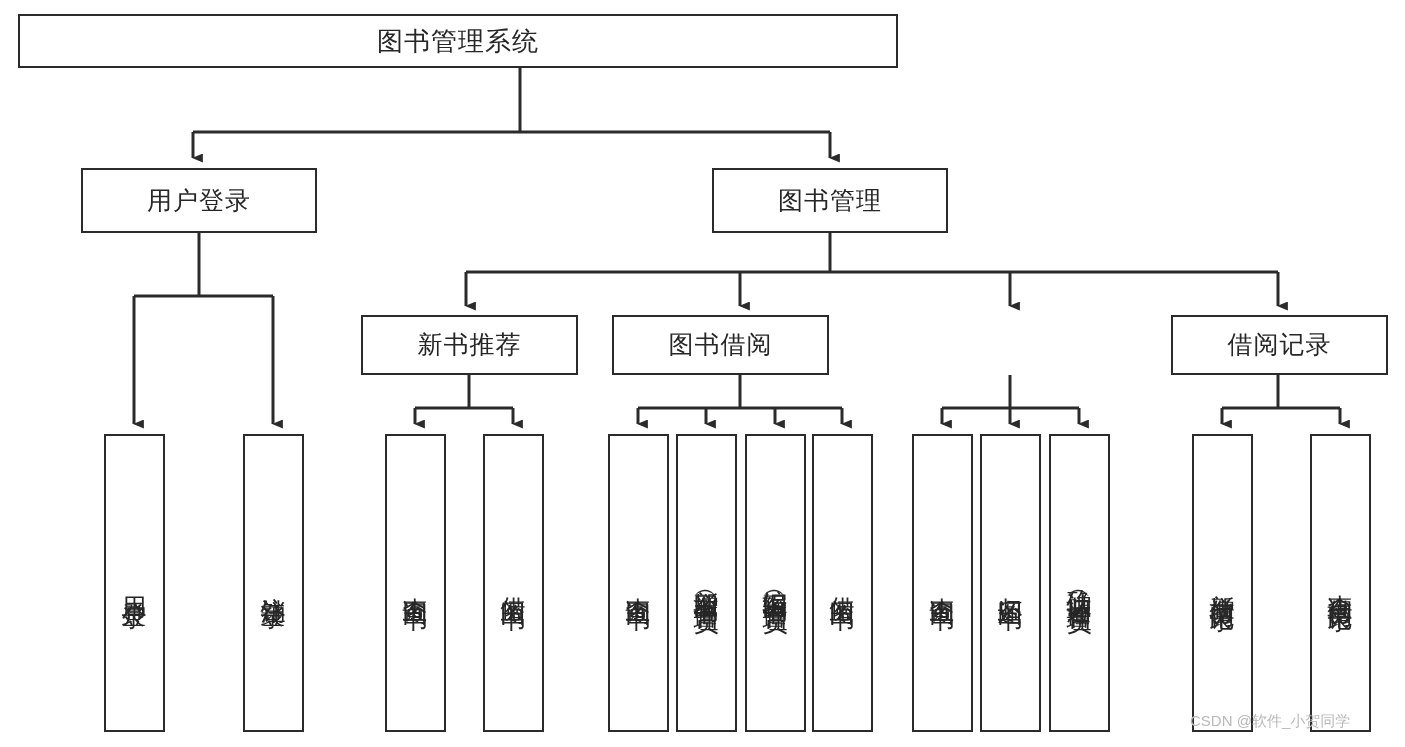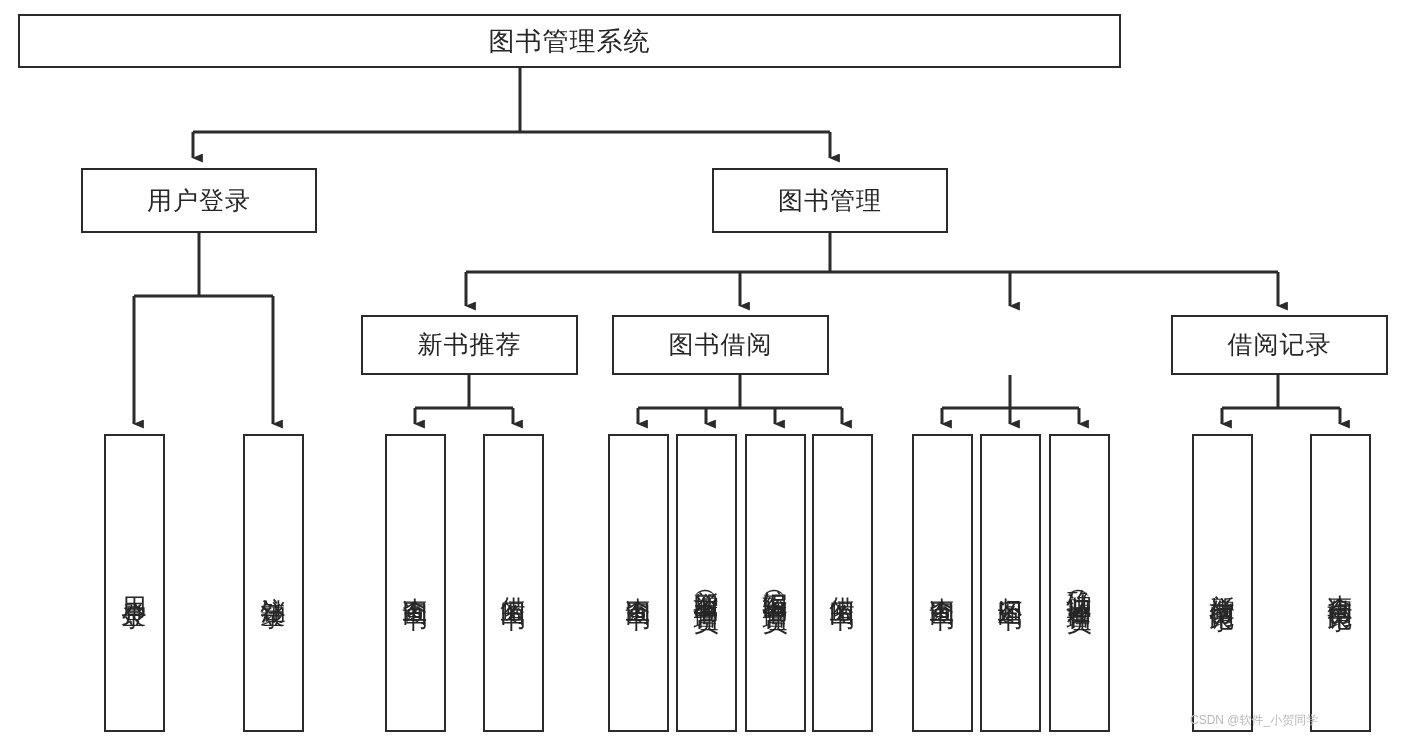--- a/index.html
+++ b/index.html
@@ -57,21 +57,21 @@
     line-height: 1.28;
     letter-spacing: 3px;
     white-space: nowrap;
     color: #262626;
     display: block;
   }
   .watermark {
     position: absolute;
     left: 1190px;
     top: 712px;
-    font-size: 12px;
+    font-size: 15px;
     color: #b9b9b9;
     white-space: nowrap;
     z-index: 5;
     font-family: "Liberation Sans", "DejaVu Sans", sans-serif;
   }
 </style>
 </head>
 <body>
 
 <div id="canvas">
@@ -119,21 +119,21 @@
       <path d="M1010,408 L1010,424" marker-end="url(#arrow)"></path>
       <path d="M1079,408 L1079,424" marker-end="url(#arrow)"></path>
 
       <path d="M1278,375 L1278,408"></path>
       <path d="M1222,408 L1340,408"></path>
       <path d="M1222,408 L1222,424" marker-end="url(#arrow)"></path>
       <path d="M1340,408 L1340,424" marker-end="url(#arrow)"></path>
     </g>
   </svg>
 
-  <div class="node h root" style="left:18px; top:14px; width:1103px; height:54px;">
+  <div class="node h root" style="left:18px; top:14px; width:880px; height:54px;">
     <span>图书管理系统</span>
   </div>
 
   <div class="node h" style="left:81px; top:168px; width:236px; height:65px;">
     <span>用户登录</span>
   </div>
 
   <div class="node h" style="left:361px; top:315px; width:217px; height:60px;">
     <span>新书推荐</span>
   </div>

